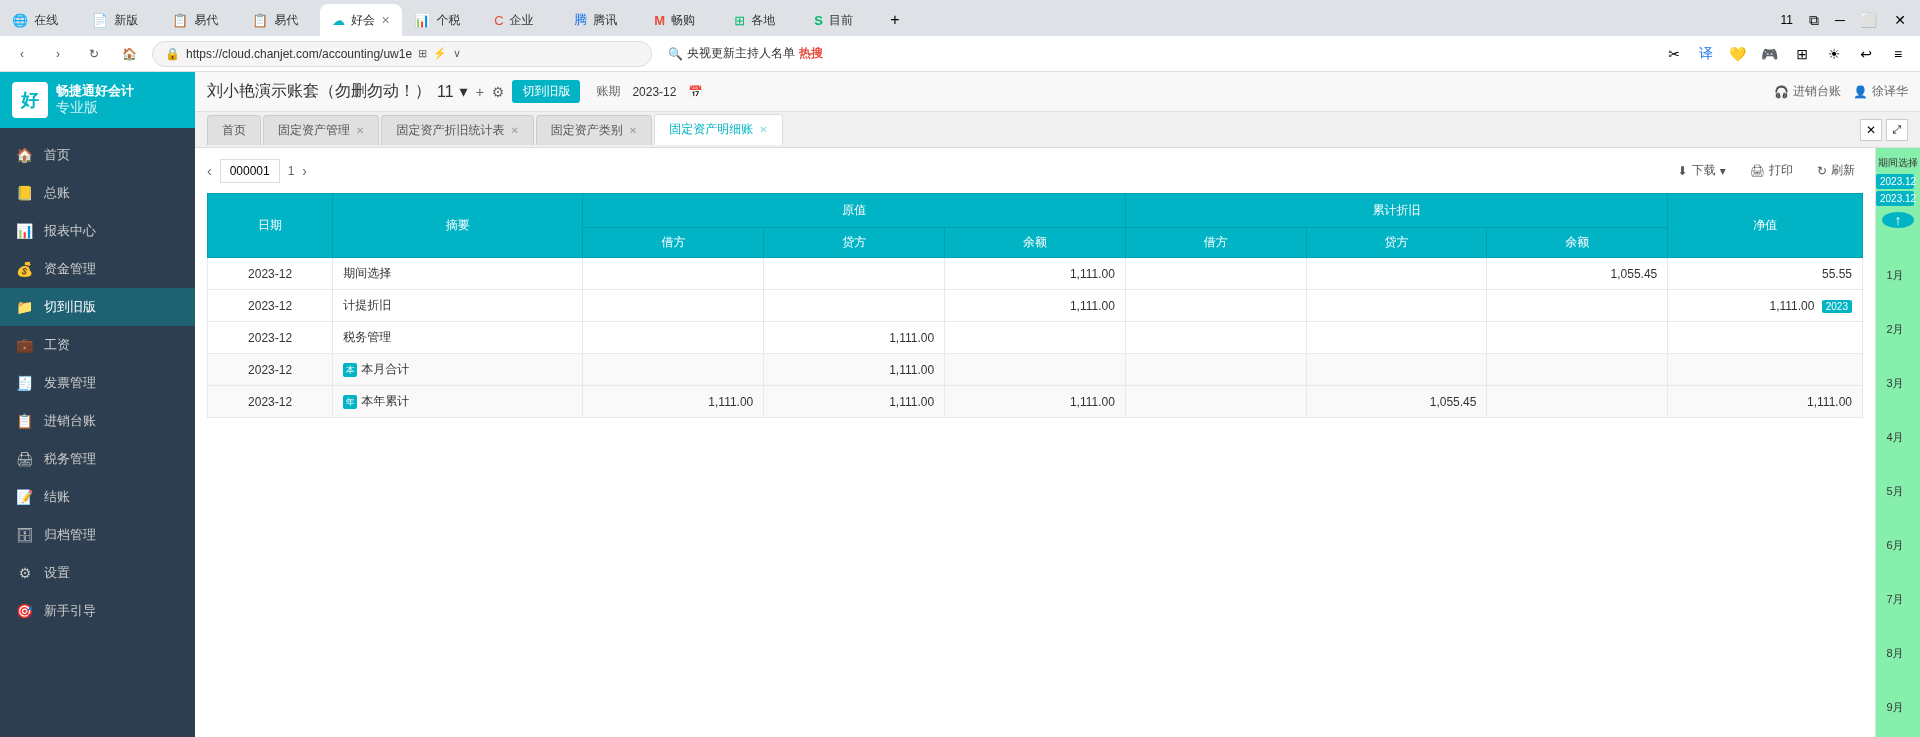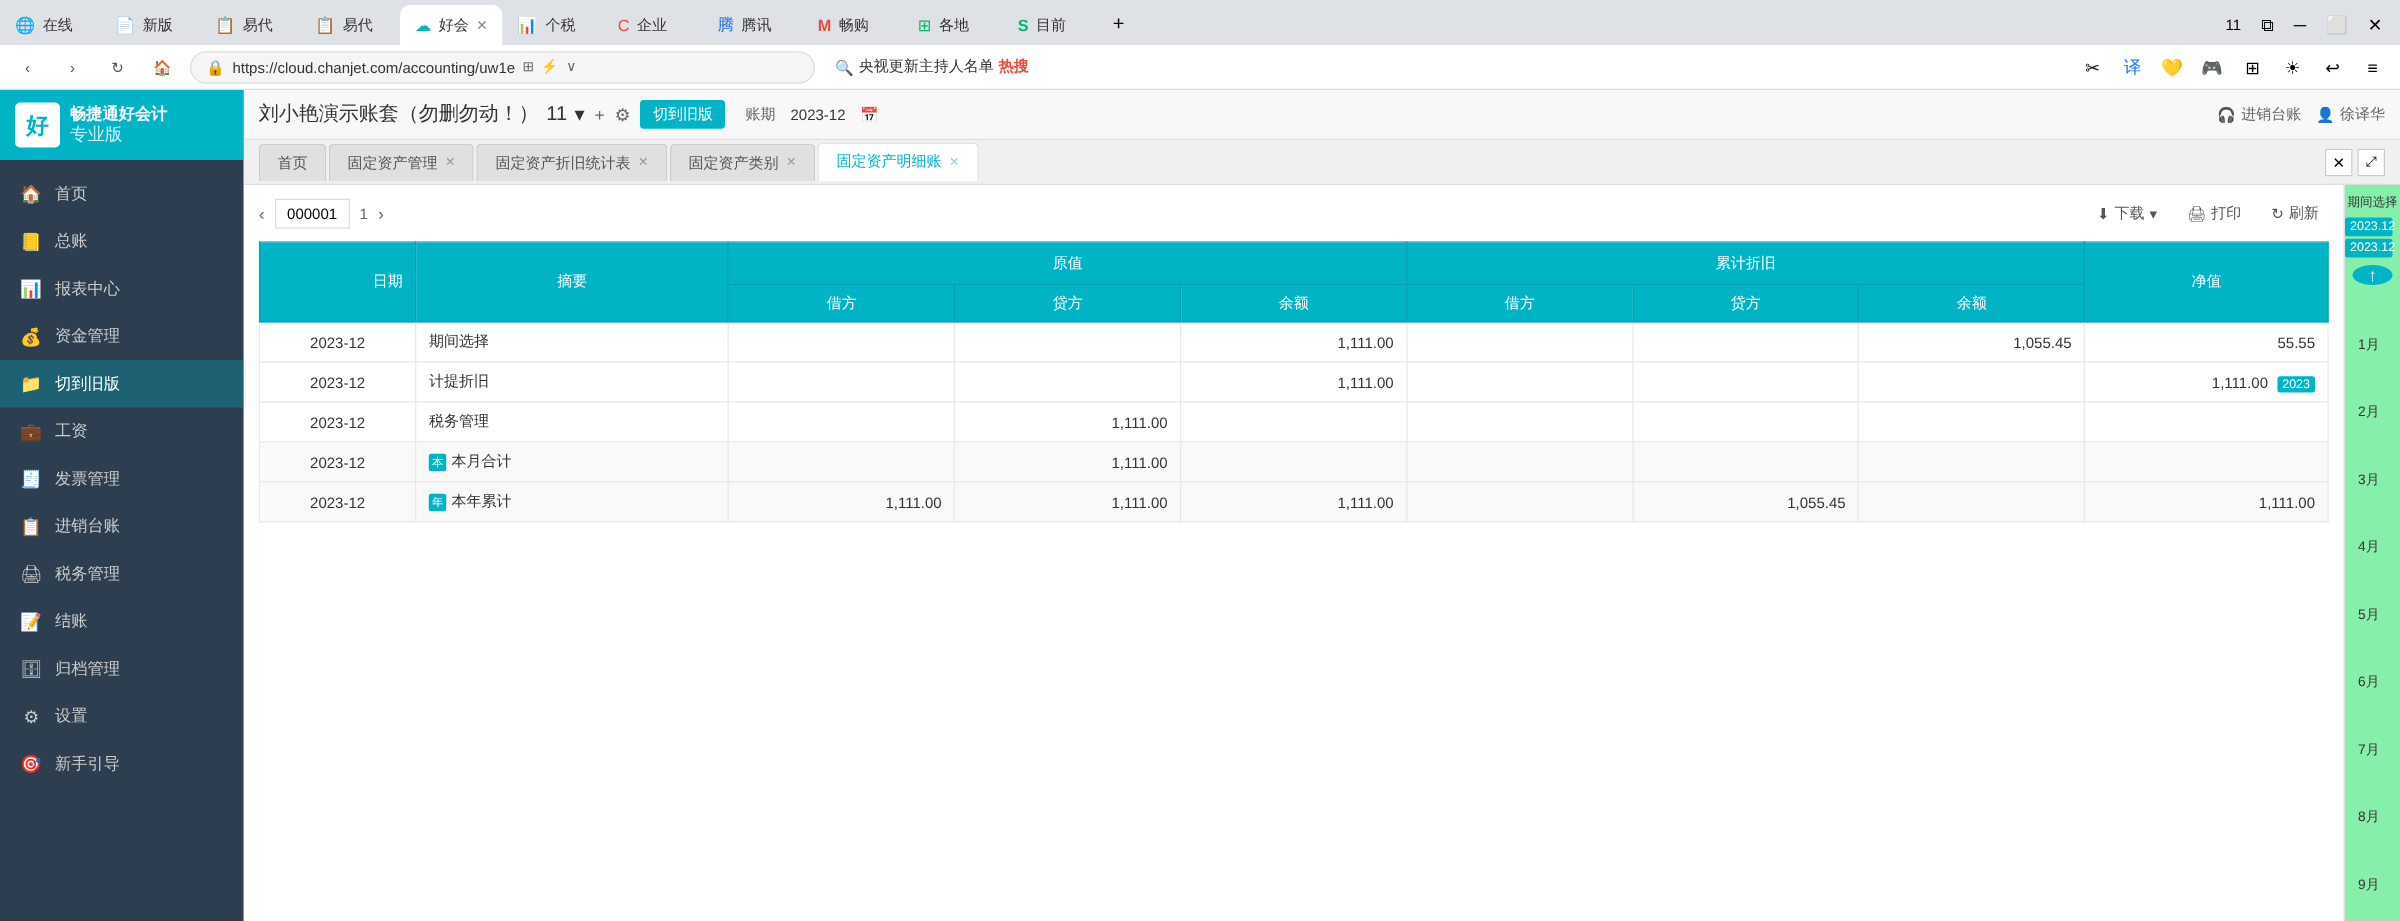--- a/index.html
+++ b/index.html
@@ -321,21 +321,21 @@
               <span>↻</span>
               <span>刷新</span>
             </div>
           </div>
         </div>
 
         <div class="table-container">
           <table>
             <thead>
               <tr class="table-header-row">
-                <th rowspan="2" style="width:90px;text-align:right;">日期</th>
+                <th rowspan="2" style="width:90px;">日期</th>
                 <th rowspan="2" style="width:180px;">摘要</th>
                 <th colspan="3">原值</th>
                 <th colspan="3">累计折旧</th>
                 <th rowspan="2" style="width:140px;">净值</th>
               </tr>
               <tr class="table-subheader">
                 <th style="width:130px;">借方</th>
                 <th style="width:130px;">贷方</th>
                 <th style="width:130px;">余额</th>
                 <th style="width:130px;">借方</th>

